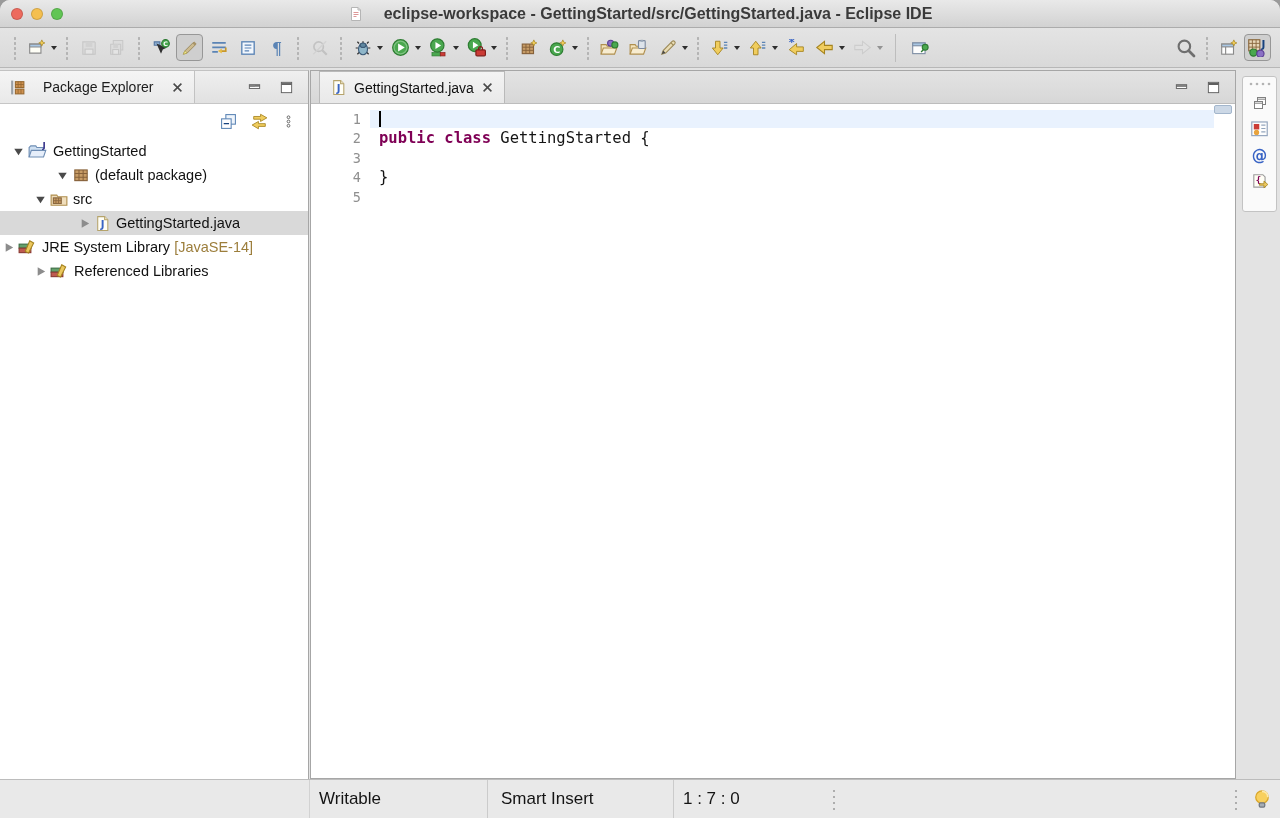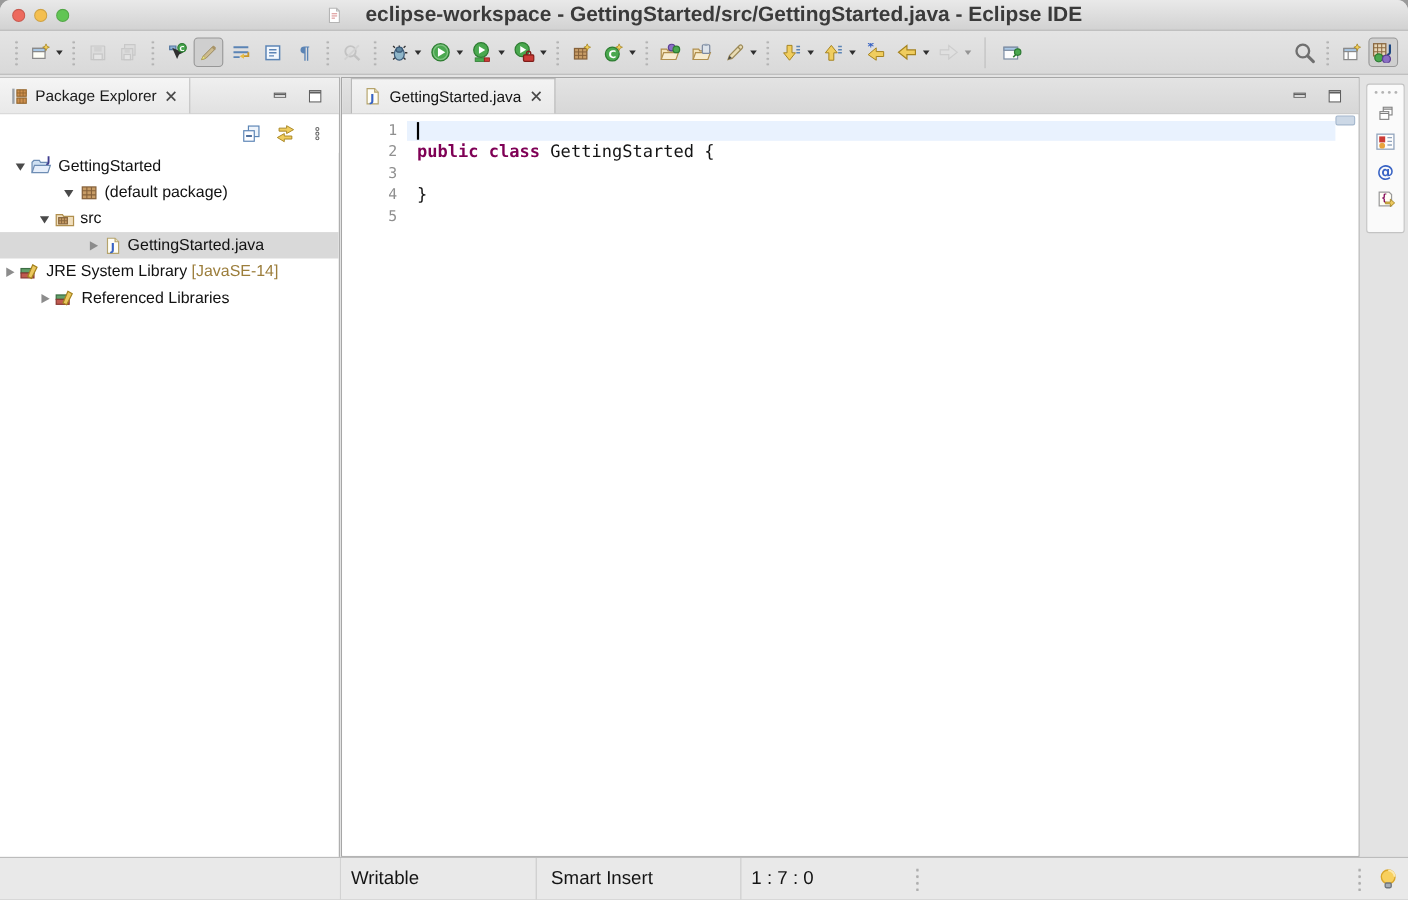--- a/index.html
+++ b/index.html
@@ -3,39 +3,39 @@
 <meta charset="utf-8">
 <style>
   html,body{margin:0;padding:0;}
   body{width:1280px;height:818px;font-family:"Liberation Sans",sans-serif;background:#9a9a9a;}
   .window{position:relative;width:1280px;height:818px;overflow:hidden;border-radius:10px 10px 0 0;background:#e3e3e3;}
 
   
   .titlebar{position:absolute;left:0;top:0;width:1280px;height:28px;background:linear-gradient(#e9e9e9,#d2d2d2);border-bottom:1px solid #acacac;box-sizing:border-box;display:flex;align-items:center;justify-content:center;}
   .traffic{position:absolute;left:11px;top:8px;display:flex;gap:8px;}
   .light{width:12px;height:12px;border-radius:50%;border:0.5px solid rgba(0,0,0,.15);box-sizing:border-box;}
-  .title-wrap{display:flex;align-items:center;gap:20px;font-size:19px;font-weight:600;color:#3a3a3a;}
+  .title-wrap{display:flex;align-items:center;gap:20px;font-size:16px;font-weight:600;color:#3a3a3a;}
 
   
   .toolbar{position:absolute;left:0;top:28px;width:1280px;height:40px;background:linear-gradient(#e4e4e4,#d9d9d9);border-bottom:1px solid #b7b7b7;box-sizing:border-box;display:flex;align-items:center;padding:0 8px;}
   .tb-left,.tb-right{display:flex;align-items:center;}
   .tb-right{margin-left:auto;}
   .tb-item{display:flex;align-items:center;margin:0 1px;}
   .tb-item.disabled{opacity:.42;}
   .tb-btn{width:27px;height:27px;display:flex;align-items:center;justify-content:center;border-radius:4px;border:1px solid transparent;box-sizing:border-box;}
   .tb-btn.pressed{background:#cfcfcf;border:1px solid #979797;}
   .tb-caret{width:0;height:0;border-left:3.5px solid transparent;border-right:3.5px solid transparent;border-top:4.2px solid #2e2e2e;margin:0 2px 0 1px;}
   .tb-grip{width:4px;height:24px;margin:0 5px;background-image:radial-gradient(circle,#b3b3b3 1.1px,transparent 1.3px);background-size:4px 5px;}
   .tb-line{width:1px;height:28px;background:#bdbdbd;margin:0 9px;}
   .icon{display:inline-flex;align-items:center;justify-content:center;line-height:0;}
 
   
   .pe-panel{position:absolute;left:0;top:70px;width:309px;height:709px;background:#ffffff;border-top:1px solid #c2c2c2;border-right:1px solid #a6a6a6;box-sizing:border-box;overflow:hidden;}
   .view-tabbar{height:33px;background:linear-gradient(#efefef,#e1e1e1);border-bottom:1px solid #c6c6c6;box-sizing:border-box;display:flex;align-items:stretch;}
-  .view-tab{display:flex;align-items:center;gap:6px;padding:0 10px 0 9px;background:linear-gradient(#f5f5f5,#e9e9e9);border-right:1px solid #c2c2c2;font-size:14px;color:#1c1c1c;}
+  .view-tab{display:flex;align-items:center;gap:17px;padding:0 10px 0 9px;background:linear-gradient(#f5f5f5,#e9e9e9);border-right:1px solid #c2c2c2;font-size:14px;color:#1c1c1c;}
   .win-btns{margin-left:auto;display:flex;align-items:center;gap:17px;padding-right:14px;}
   .pe-toolbar{height:35px;display:flex;align-items:center;justify-content:flex-end;gap:13px;padding-right:13px;background:#fff;}
   .pe-tree{font-size:14.5px;color:#111;}
   .tree-row{height:24px;display:flex;align-items:center;white-space:nowrap;}
   .tree-row.selected{background:var(--sel,#d9d9d9);}
   .tw-arrow{width:17px;display:inline-flex;justify-content:center;flex:none;}
   .tree-icon{margin:0 5px 0 1px;flex:none;display:inline-flex;line-height:0;}
   .tree-label{overflow:hidden;}
   .tree-decoration{color:var(--libdec,#9c7e3c);margin-left:4px;}
 

